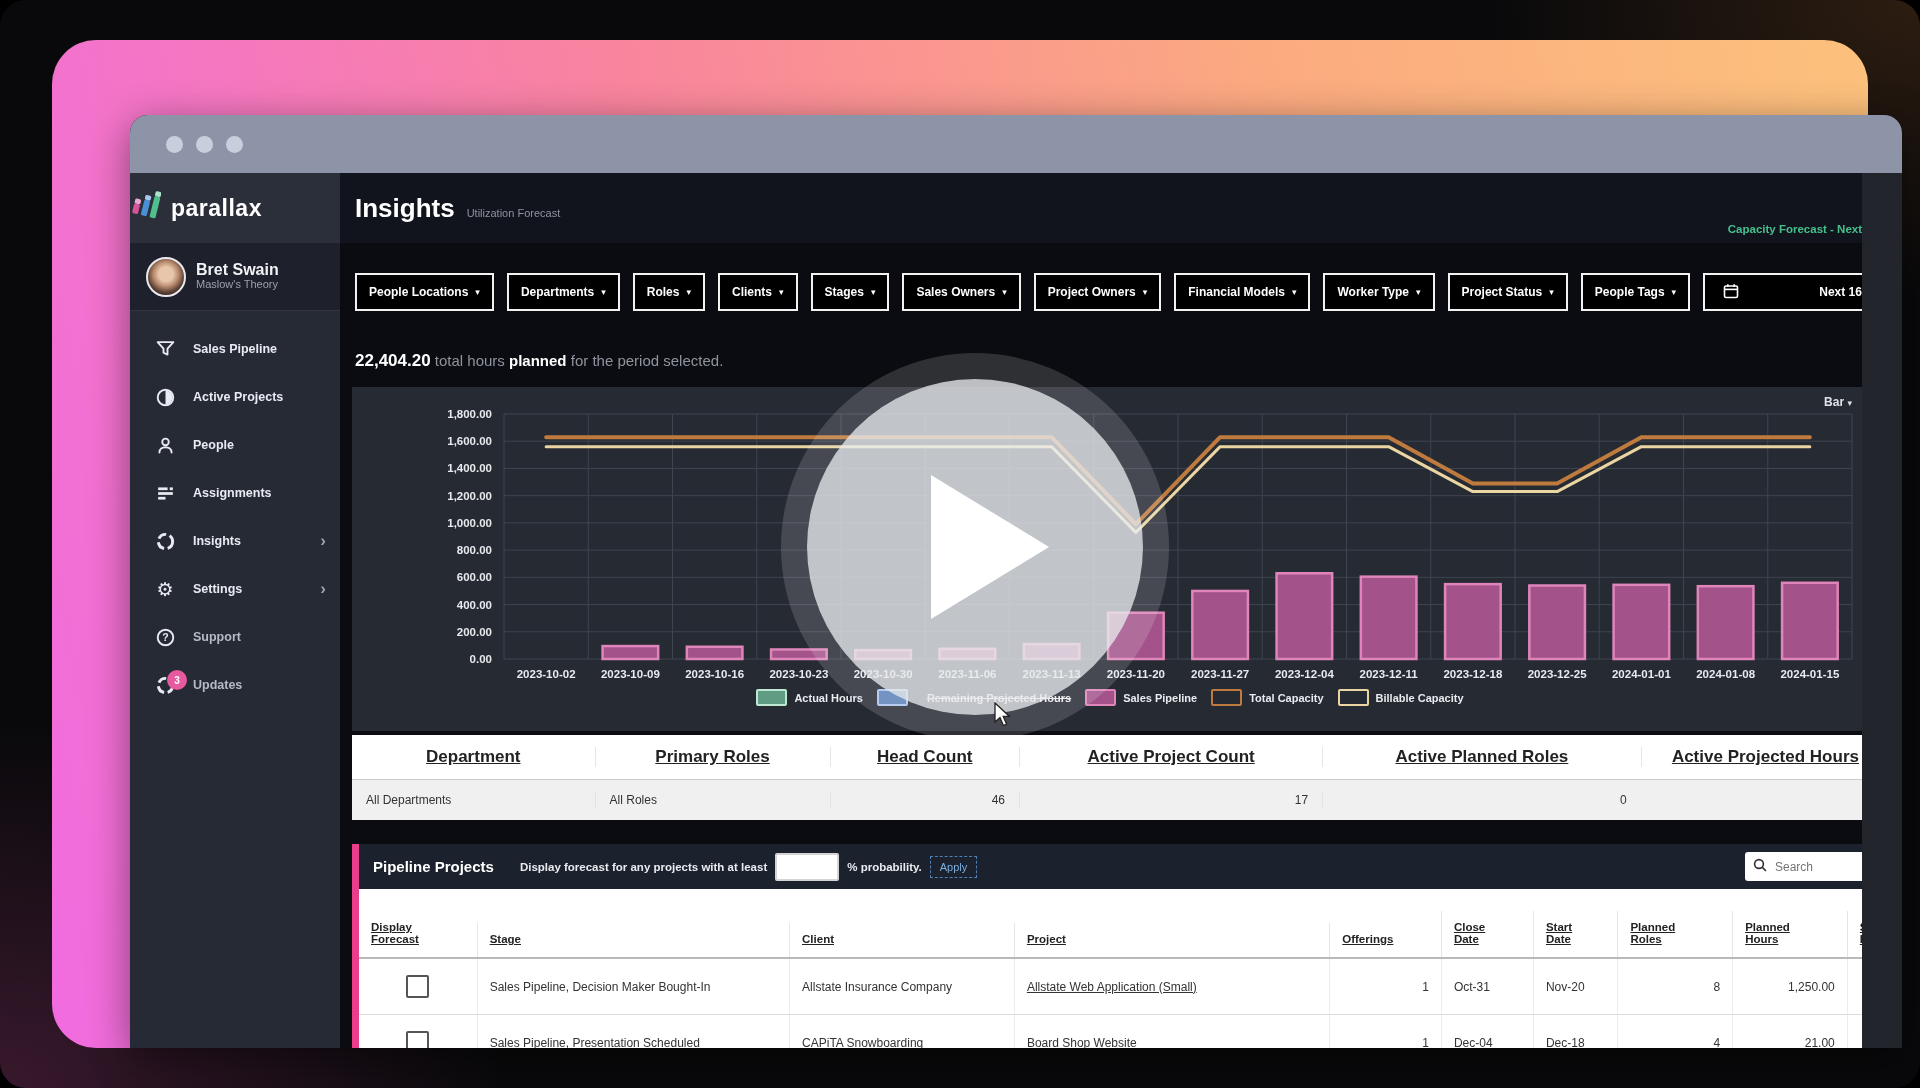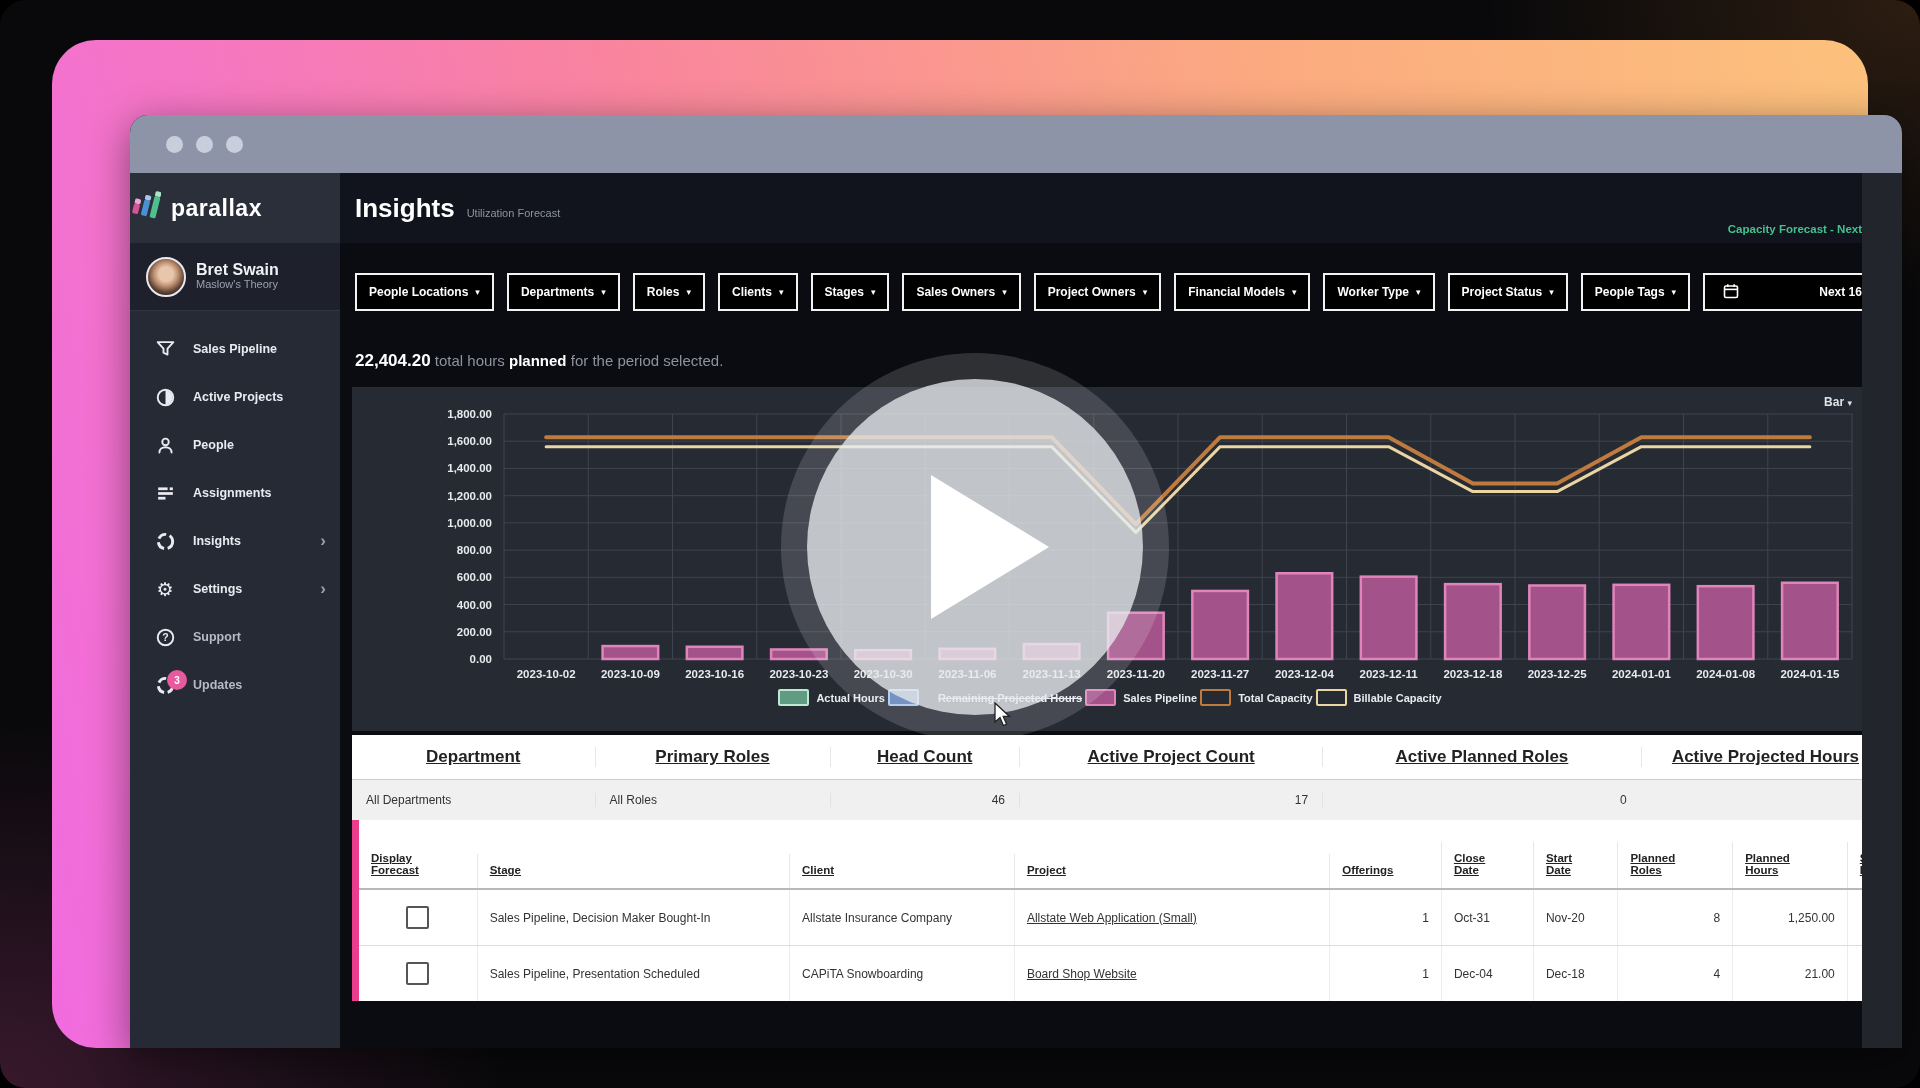--- a/index.html
+++ b/index.html
@@ -47,21 +47,21 @@
     height:38px;padding:0 12px;display:flex;align-items:center;gap:7px;flex:none;cursor:pointer;
     font-family:"Liberation Sans","DejaVu Sans",sans-serif;}
   .caret{font-size:9px;line-height:9px;}
   .date-btn{margin-left:auto;margin-right:-80px;width:300px;justify-content:flex-start;padding:0 18px;gap:0;}
   .date-btn .dtxt{flex:1;text-align:center;}
   .summary{margin:40px 0 0 15px;font-size:15px;color:#8e939e;flex:none;}
   .summary b{color:#fff;}
   .summary .val{font-size:17px;}
   .chart-panel{position:relative;margin:16px 0 0 12px;width:1516px;height:344px;background:#262a33;flex:none;}
   .chart-type{position:absolute;top:8px;right:16px;color:#dfe2e8;font-size:12px;font-weight:bold;cursor:pointer;}
-  .legend{position:absolute;left:0;right:0;top:302px;display:flex;justify-content:center;gap:3px;align-items:flex-start;}
+  .legend{position:absolute;left:0;right:0;top:302px;display:flex;justify-content:center;gap:14px;align-items:flex-start;}
   .leg-item{display:flex;align-items:center;gap:7px;cursor:pointer;}
   .leg-sw{width:27px;height:13px;border-radius:2px;border:2px solid;}
   .leg-lb{color:#e9ebef;font-size:11px;font-weight:bold;}
   .struck{text-decoration:line-through;margin-left:12px;}
   
   .dept-table{margin:4px 0 0 12px;width:1516px;background:#fff;flex:none;}
   .dt-head{display:grid;grid-template-columns:16% 15.5% 12.5% 20% 21% 15%;height:44px;align-items:center;background:#fff;border-bottom:1px solid #ccc;}
   .dt-head div{font-size:17px;font-weight:bold;color:#222;text-decoration:underline;text-align:center;padding:0 9px;border-left:1px solid #e6e6e6;}
   .dt-head div:first-child{border-left:none;}
   .dt-head div:last-child{text-align:right;}
@@ -397,20 +397,38 @@
                 <div>All Departments</div>
     <div>All Roles</div>
     <div class="num">46</div>
     <div class="num">17</div>
     <div class="num">0</div>
     <div class="num"></div>
               </div>
             </div>
         </div>
 
+        <div class="pp-header">
+          <span class="pp-title">Pipeline Projects</span>
+          <div class="pp-filter">
+            <span class="pp-ftext">Display forecast for any projects with at least</span>
+            <input class="pp-input" value="" style="">
+            <span class="pp-ftext">% probability.</span>
+            <button class="apply-btn">Apply</button>
+          </div>
+          <div class="search-box">
+            <span>
+              <svg width="14" height="14" viewBox="0 0 14 14">
+                  <circle cx="6" cy="6" r="4.4" fill="none" stroke="#333" stroke-width="1.6"></circle>
+                  <line x1="9.4" y1="9.4" x2="13" y2="13" stroke="#333" stroke-width="1.6"></line>
+                </svg>
+            </span>
+            <input placeholder="Search" style="">
+          </div>
+        </div>
 
         <div class="pp-table">
           <div class="pt-head" id="pt-head">
               <div><span>Display</span><br><span>Forecast</span></div>
               <div><span>Stage</span></div>
               <div><span>Client</span></div>
               <div><span>Project</span></div>
               <div><span>Offerings</span></div>
               <div><span>Close</span><br><span>Date</span></div>
               <div><span>Start</span><br><span>Date</span></div>

